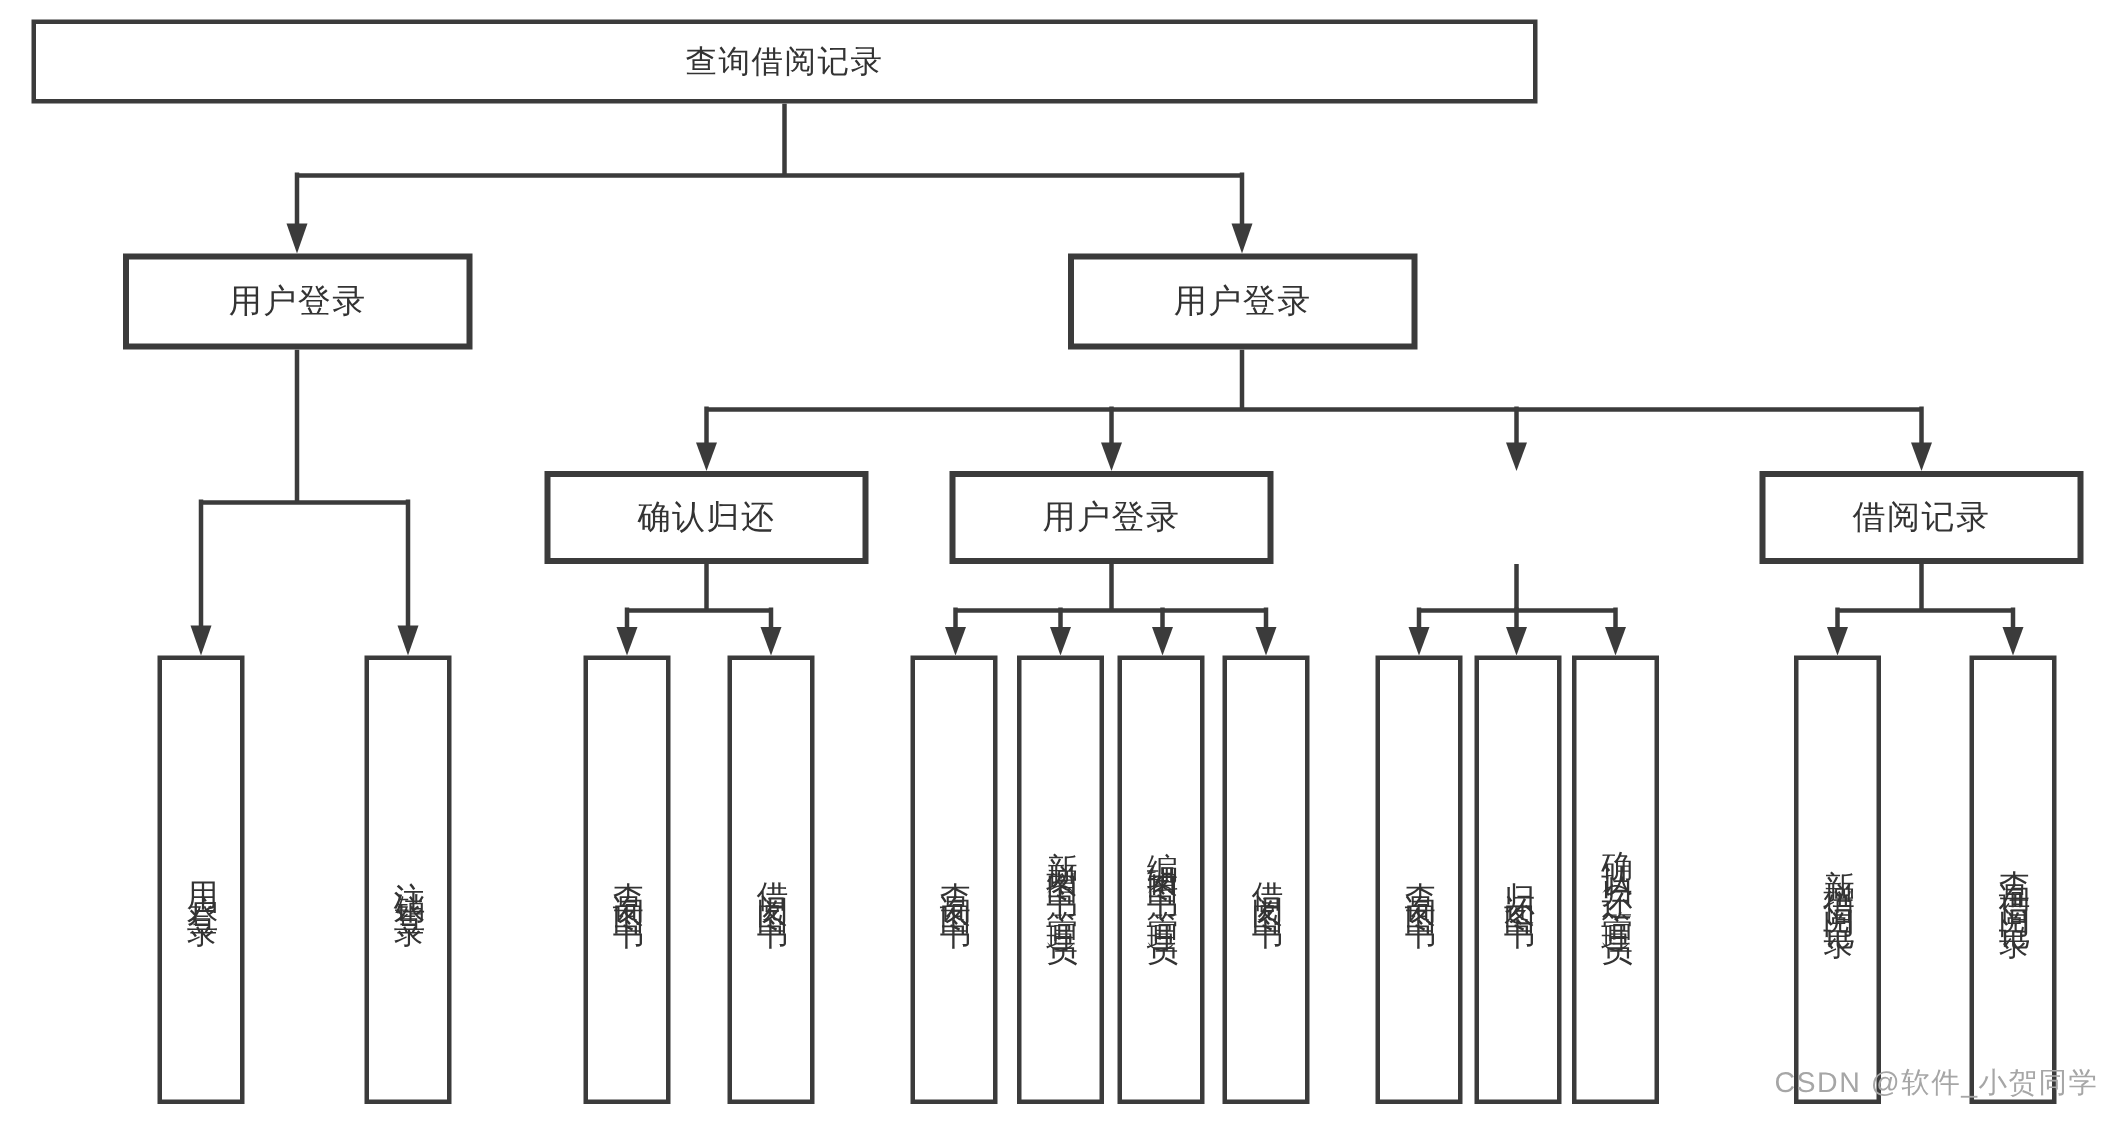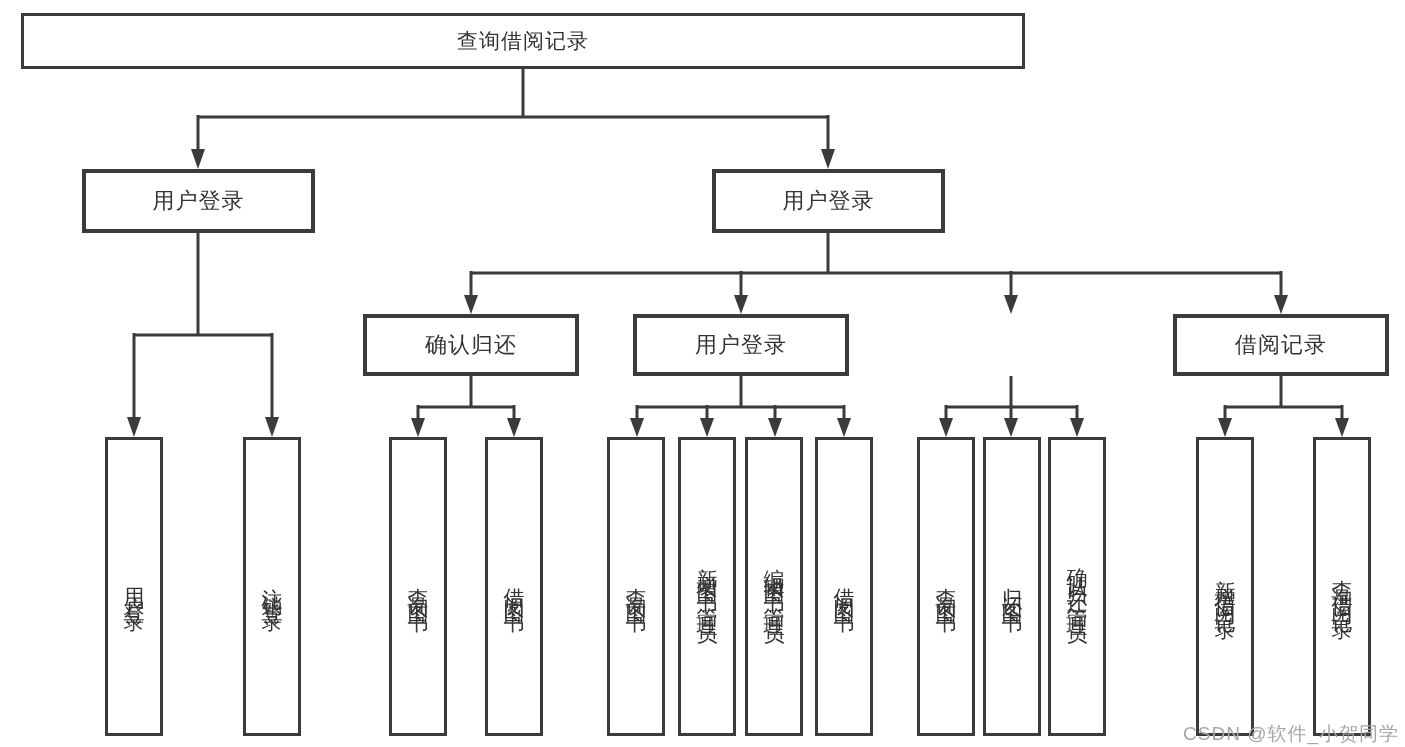--- a/index.html
+++ b/index.html
@@ -43,21 +43,21 @@
     writing-mode: vertical-rl;
     text-orientation: mixed;
     text-align: center;
     line-height: 52px;
     font-size: 21px;
     letter-spacing: 8px;
   }
   #watermark {
     position: absolute;
     right: 6px;
-    bottom: 0;
+    bottom: 12px;
     font-size: 19px;
     color: #a6a6a6;
     letter-spacing: 1px;
     white-space: nowrap;
   }
 </style>
 </head>
 <body>
 
 <div id="canvas">

